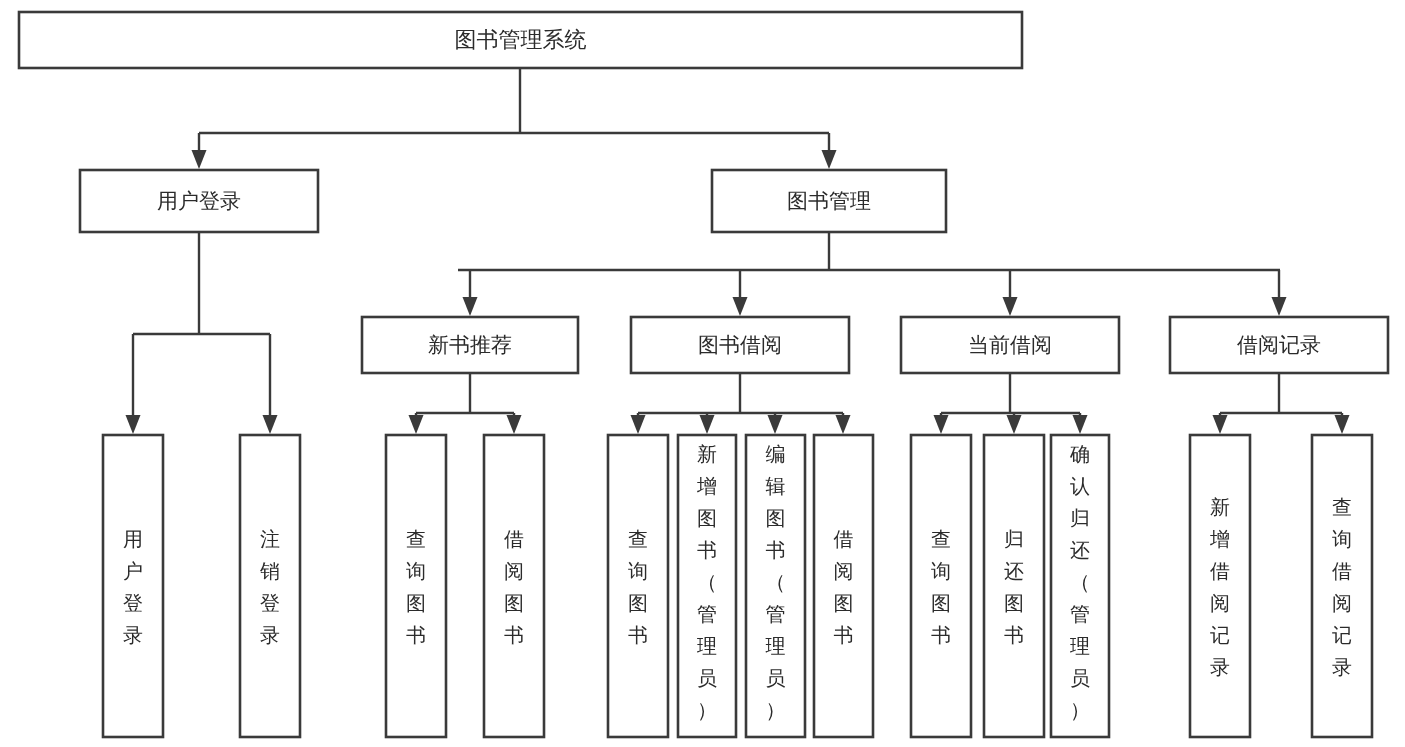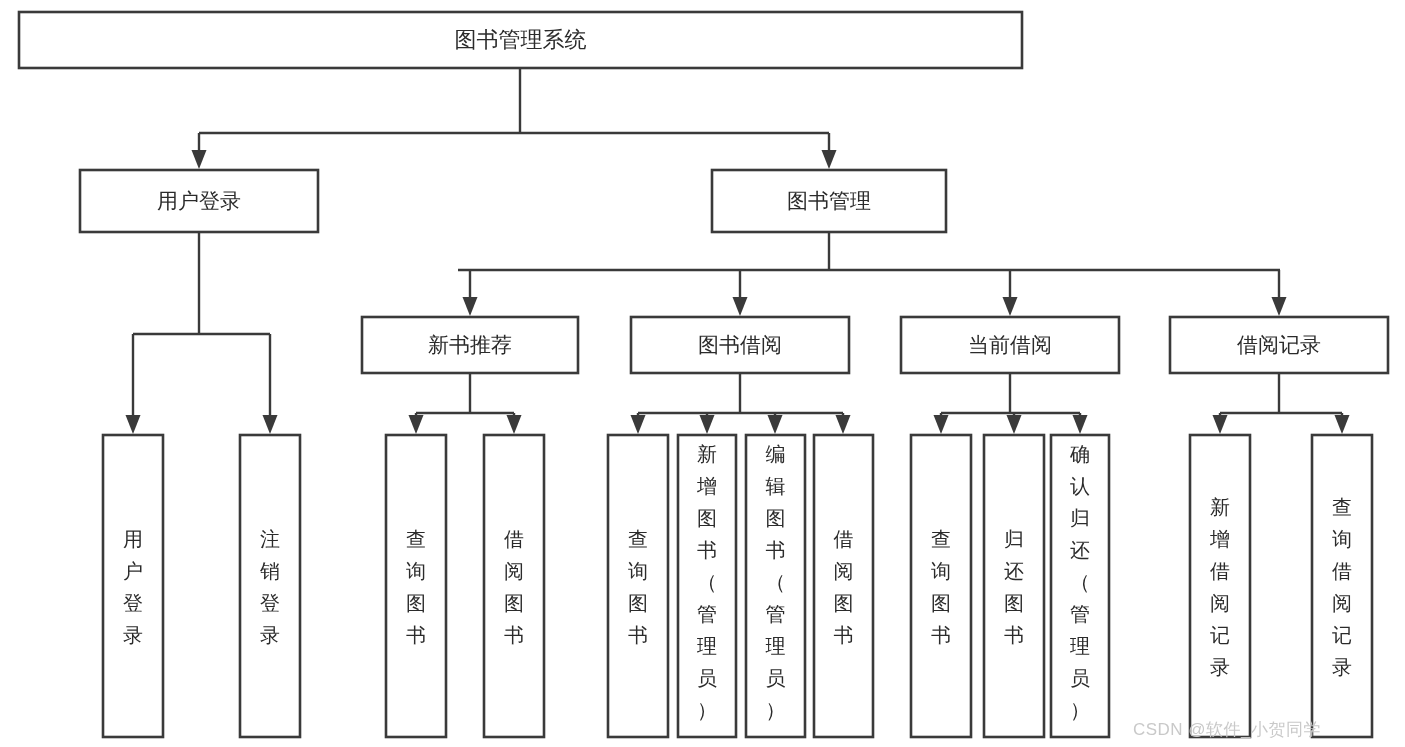--- a/index.html
+++ b/index.html
@@ -11,21 +11,20 @@
     width: 1405px;
     height: 747px;
     font-family: "Liberation Sans", "DejaVu Sans", sans-serif;
     overflow: hidden;
     position: relative;
   }
   #diagram-root {
     position: relative;
     width: 1317px;
     height: 747px;
-    padding-left: 12px;
   }
   svg.diagram-canvas {
     position: absolute;
     top: 0;
     left: 0;
     width: 1405px;
     height: 747px;
     display: block;
   }
   .node-box {
@@ -220,14 +219,13 @@
         <g>
           <rect x="1190" y="435" width="60" height="302" class="node-box"></rect>
           <text x="1220" class="leaf-char"><tspan x="1220" y="514">新</tspan><tspan x="1220" y="546">增</tspan><tspan x="1220" y="578">借</tspan><tspan x="1220" y="610">阅</tspan><tspan x="1220" y="642">记</tspan><tspan x="1220" y="674">录</tspan></text>
         </g>
         <g>
           <rect x="1312" y="435" width="60" height="302" class="node-box"></rect>
           <text x="1342" class="leaf-char"><tspan x="1342" y="514">查</tspan><tspan x="1342" y="546">询</tspan><tspan x="1342" y="578">借</tspan><tspan x="1342" y="610">阅</tspan><tspan x="1342" y="642">记</tspan><tspan x="1342" y="674">录</tspan></text>
         </g>
       </g>
   </svg>
-  <div class="watermark">CSDN @软件_小贺同学</div>
 </div>
 
 </body></html>

